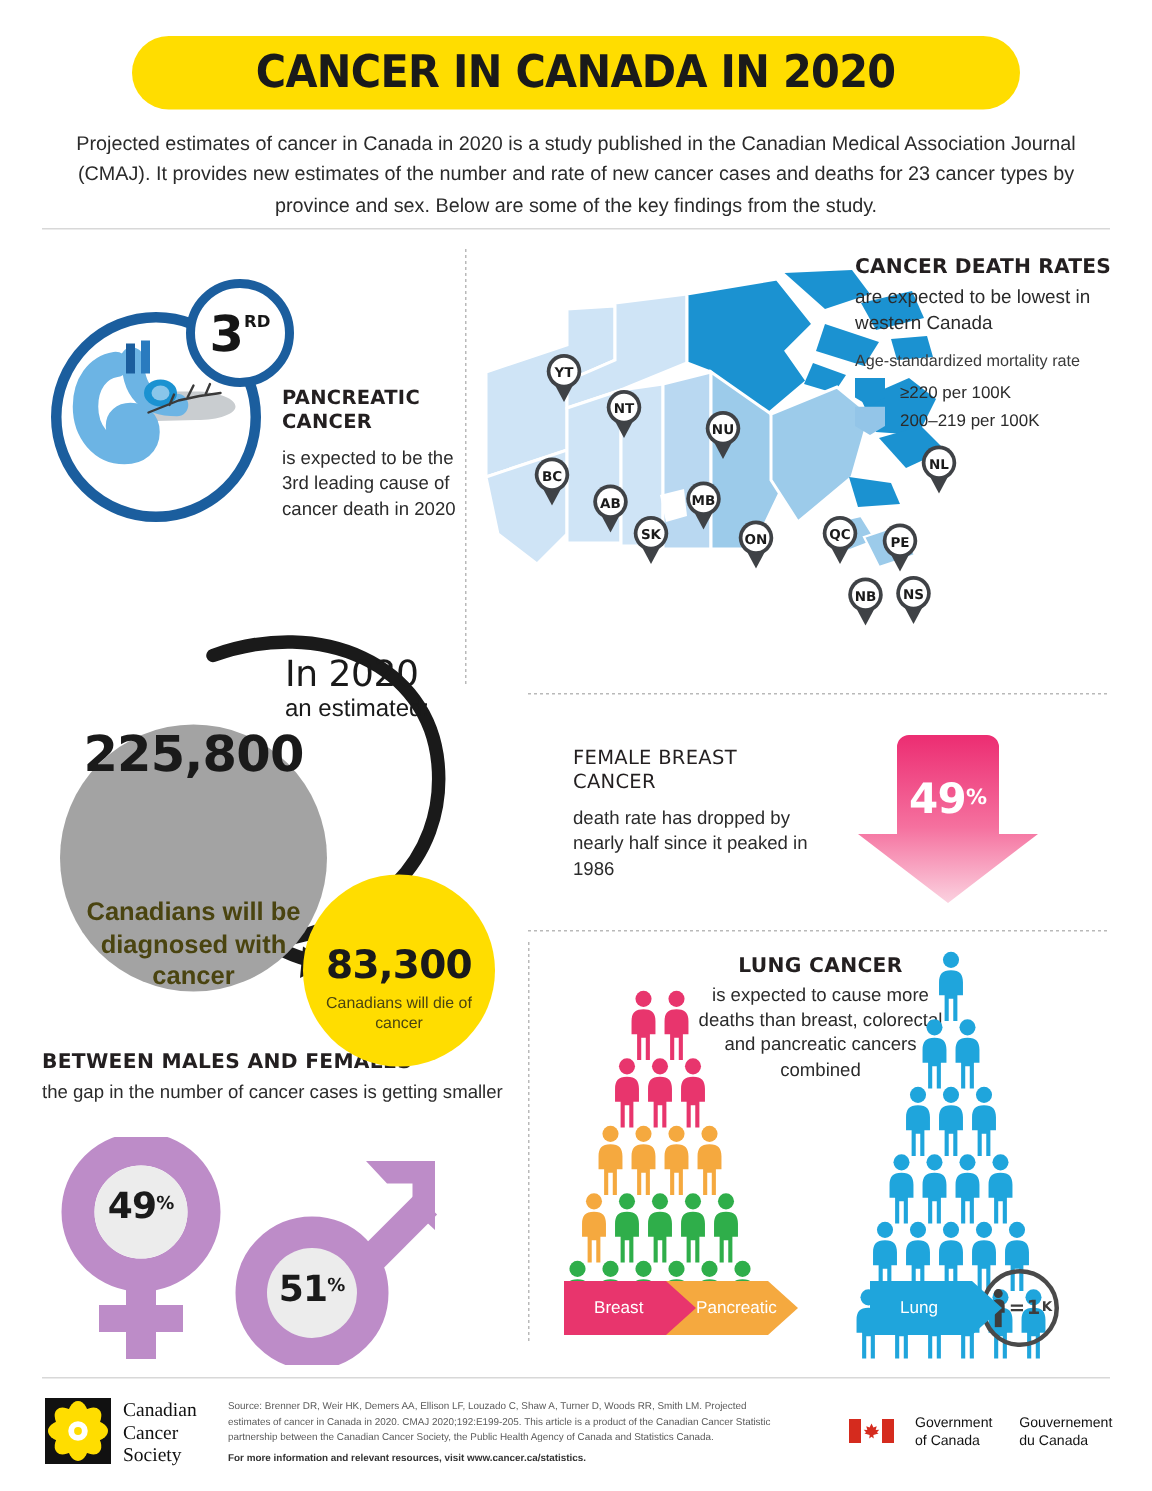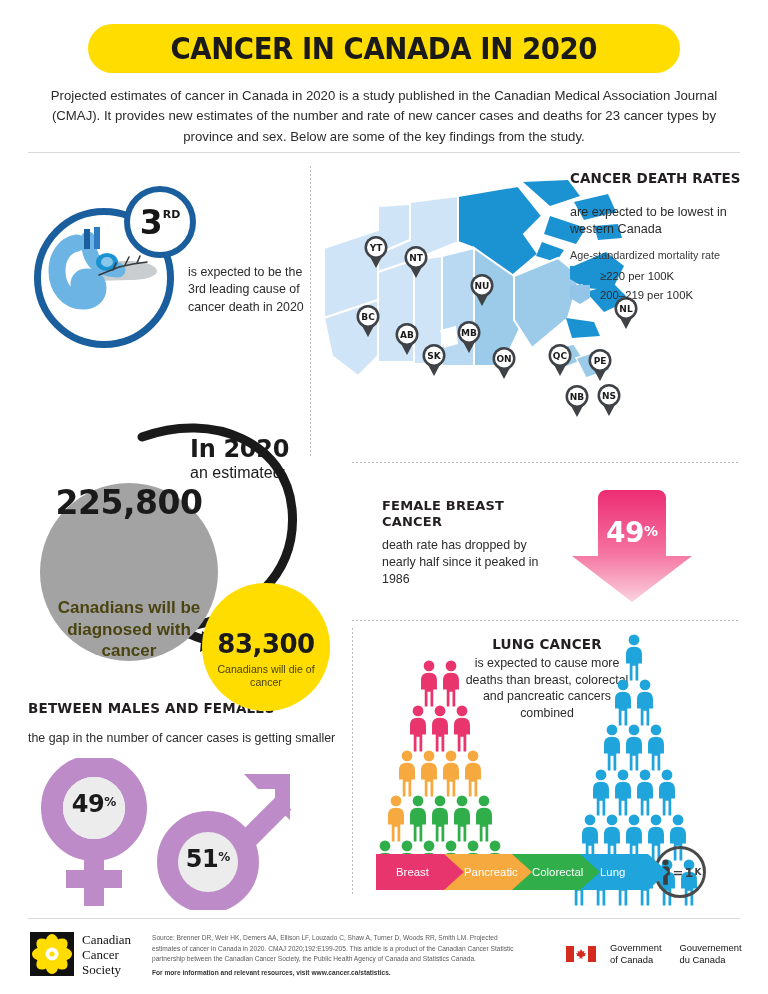--- a/index.html
+++ b/index.html
@@ -84,21 +84,21 @@
   .panc-text { position: absolute; left: 160px; top: 80px; width: 130px; }
   .panc-text .h { font-size: 13px; font-weight: 800; line-height: 1.25; letter-spacing: .2px;
                   font-family: "DejaVu Sans", sans-serif; }
   .panc-text .b { font-size: 12.4px; line-height: 1.4; margin-top: 6px; color: #2b2b2b; }
 
   
   .map-wrap { position: absolute; left: 318px; top: 180px; width: 280px; height: 275px; }
   .map-legend { position: absolute; left: 570px; top: 170px; width: 180px; }
   .ml-h { font-size: 13.5px; font-weight: 800; letter-spacing: .1px;
           font-family: "DejaVu Sans", sans-serif; }
-  .ml-s { font-size: 12.6px; line-height: 1.33; margin-top: 18px; color: #2b2b2b; }
+  .ml-s { font-size: 12.6px; line-height: 1.33; margin-top: 4px; color: #2b2b2b; }
   .ml-cap { font-size: 10.8px; margin-top: 12px; color: #3a3a3a; }
   .legend-rows { position: relative; margin-top: 5px; }
   .lrow { display: flex; align-items: center; height: 19px; }
   .chev { width: 20px; height: 19px; flex: 0 0 20px; }
   .lrow .lbl { font-size: 11.3px; margin-left: 10px; color: #2b2b2b; }
 
   
   .est-wrap { position: absolute; left: 24px; top: 405px; width: 320px; height: 265px; }
   .circ-big {
     position: absolute; left: 16px; top: 78px; width: 178px; height: 178px;
@@ -114,46 +114,46 @@
     position: absolute; left: 178px; top: 178px; width: 128px; height: 128px;
     background: #ffdd00; border-radius: 50%;
     display: flex; flex-direction: column; align-items: center; justify-content: center;
     z-index: 2;
   }
   .circ-small .n { font-size: 26px; font-weight: 800; letter-spacing: -.5px; color: #1a1a1a;
                    font-family: "DejaVu Sans", sans-serif; margin-top: 24px; }
   .circ-small .c { font-size: 10.6px; line-height: 1.25; text-align: center; margin-top: 4px;
                    color: #4a4410; }
   .est-txt { position: absolute; left: 166px; top: 30px; width: 150px; z-index: 3; }
-  .est-txt .a { font-size: 24px; font-weight: 700; letter-spacing: -.3px; color: #1a1a1a;
+  .est-txt .a { font-size: 24px; font-weight: 400; letter-spacing: -.3px; color: #1a1a1a;
                 font-family: "DejaVu Sans", sans-serif; }
   .est-txt .b { font-size: 16px; color: #1a1a1a; margin-top: 1px; }
   .ring-svg { position: absolute; left: 0; top: 0; width: 320px; height: 265px; z-index: 1; }
 
   
   .breast-wrap { position: absolute; left: 352px; top: 480px; width: 390px; height: 130px; }
   .breast-txt { position: absolute; left: 30px; top: 18px; width: 160px; }
-  .breast-txt .h { font-size: 13px; font-weight: 700; line-height: 1.25; letter-spacing: .2px;
+  .breast-txt .h { font-size: 13px; font-weight: 400; line-height: 1.25; letter-spacing: .2px;
                    font-family: "DejaVu Sans", sans-serif; }
   .breast-txt .b { font-size: 12.4px; line-height: 1.4; margin-top: 6px; color: #2b2b2b; }
   .arrow-wrap { position: absolute; left: 210px; top: 2px; width: 140px; height: 125px; }
   .arrow-pct {
     position: absolute; left: 0; top: 34px; width: 140px; text-align: center;
     color: #fff; z-index: 3; pointer-events: none;
   }
   .arrow-pct .v { font-size: 28px; font-weight: 800; letter-spacing: -.5px;
                   font-family: "DejaVu Sans", sans-serif; }
   .arrow-pct .s { font-size: 14px; font-weight: 800; vertical-align: super;
                   font-family: "DejaVu Sans", sans-serif; }
 
   
   .mf-wrap { position: absolute; left: 28px; top: 700px; width: 310px; height: 210px; }
   .mf-h { font-size: 13.5px; font-weight: 800; letter-spacing: .2px;
           font-family: "DejaVu Sans", sans-serif; }
-  .mf-s { font-size: 12.4px; line-height: 1.4; margin-top: 14px; color: #2b2b2b; }
+  .mf-s { font-size: 12.4px; line-height: 1.4; margin-top: 4px; color: #2b2b2b; }
   .mf-icons { position: absolute; left: 0; top: 58px; width: 310px; height: 150px; }
   .mf-pct { position: absolute; font-weight: 800; color: #1a1a1a;
             font-family: "DejaVu Sans", sans-serif; }
   .mf-pct .v { font-size: 24px; letter-spacing: -.5px; }
   .mf-pct .s { font-size: 12px; vertical-align: super; }
 
   
   .lung-wrap { position: absolute; left: 352px; top: 630px; width: 390px; height: 275px; }
   .lung-txt { position: absolute; left: 110px; top: 6px; width: 170px; text-align: center; }
   .lung-txt .h { font-size: 13.5px; font-weight: 800; letter-spacing: .2px;
@@ -225,20 +225,21 @@
         <ellipse cx="66" cy="47" rx="11" ry="9" fill="#1b92d1"></ellipse>
         <ellipse cx="66" cy="47" rx="6" ry="5" fill="#8ac6ea"></ellipse>
         <path d="M58 60 L78 52 M78 52 L92 49 M92 49 L106 47 M84 50 L88 42 M96 48 L99 41 M72 55 L75 48" fill="none" stroke="#3a3a3a" stroke-width="1.6" stroke-linecap="round"></path>
       </svg>
     </div>
     <div class="badge-3rd">
       <span class="num">3</span>
       <span class="sup">RD</span>
     </div>
     <div class="panc-text">
+      <div class="h">PANCREATIC CANCER</div>
       <div class="b">is expected to be the 3rd leading cause of cancer death in 2020</div>
     </div>
   </div>
 
   <div class="map-wrap">
     <svg width="320" height="250" viewBox="0 0 320 250">
       <g>
         <path d="M6 108 L6 68 L60 50 L60 26 L92 24 L92 60 L60 74 L60 120 L6 138 Z" fill="#cfe4f6" stroke="#fff" stroke-width="2"></path>
         <path d="M6 138 L60 120 L60 176 L40 196 L14 176 Z" fill="#cfe4f6" stroke="#fff" stroke-width="2"></path>
         <path d="M60 74 L92 60 L92 22 L140 16 L140 62 L96 80 L60 92 Z" fill="#cfe4f6" stroke="#fff" stroke-width="2"></path>
@@ -261,21 +262,21 @@
         <path d="M122 150 L138 146 L140 164 L126 168 Z" fill="#fff"></path>
       </g>
     </svg>
     <div id="map-pins">
         <div style="position: absolute; left: 44px; top: 55px; width: 28px; height: 34px;"><svg width="28" height="34" viewBox="0 0 28 34">
             <path d="M14 33 L6.5 19 h15 z" fill="#3f4246"></path>
             <circle cx="14" cy="12.5" r="11.5" fill="#3f4246"></circle>
             <circle cx="14" cy="12.5" r="9" fill="#fff"></circle>
             <text x="14" y="16.4" text-anchor="middle" font-family="DejaVu Sans, sans-serif" font-size="9" font-weight="bold" fill="#1a1a1a">YT</text>
           </svg></div>
-        <div style="position: absolute; left: 84px; top: 65px; width: 28px; height: 34px;"><svg width="28" height="34" viewBox="0 0 28 34">
+        <div style="position: absolute; left: 84px; top: 79px; width: 28px; height: 34px;"><svg width="28" height="34" viewBox="0 0 28 34">
             <path d="M14 33 L6.5 19 h15 z" fill="#3f4246"></path>
             <circle cx="14" cy="12.5" r="11.5" fill="#3f4246"></circle>
             <circle cx="14" cy="12.5" r="9" fill="#fff"></circle>
             <text x="14" y="16.4" text-anchor="middle" font-family="DejaVu Sans, sans-serif" font-size="9" font-weight="bold" fill="#1a1a1a">NT</text>
           </svg></div>
         <div style="position: absolute; left: 150px; top: 93px; width: 28px; height: 34px;"><svg width="28" height="34" viewBox="0 0 28 34">
             <path d="M14 33 L6.5 19 h15 z" fill="#3f4246"></path>
             <circle cx="14" cy="12.5" r="11.5" fill="#3f4246"></circle>
             <circle cx="14" cy="12.5" r="9" fill="#fff"></circle>
             <text x="14" y="16.4" text-anchor="middle" font-family="DejaVu Sans, sans-serif" font-size="9" font-weight="bold" fill="#1a1a1a">NU</text>
@@ -633,26 +634,20 @@
             <path d="M0 0 h68 l20 18 l-20 18 H0 z" fill="#e8356d"></path>
           </svg>
           <span class="cl">Breast</span>
         </div>
         <div class="cat-seg" style="left: 68px; width: 88px; z-index: 9;">
           <svg width="88" height="36" viewBox="0 0 88 36" style="position:absolute;left:0;top:0">
             <path d="M0 0 h68 l20 18 l-20 18 H0 z" fill="#f5a93f"></path>
           </svg>
           <span class="cl">Pancreatic</span>
         </div>
-        <div class="cat-seg" style="left: 136px; width: 88px; z-index: 8;">
-          <svg width="88" height="36" viewBox="0 0 88 36" style="position:absolute;left:0;top:0">
-            <path d="M0 0 h68 l20 18 l-20 18 H0 z" fill="#2fae4a"></path>
-          </svg>
-          <span class="cl">Colorectal</span>
-        </div>
         <div class="cat-seg" style="left: 204px; width: 88px; z-index: 7;">
           <svg width="88" height="36" viewBox="0 0 88 36" style="position:absolute;left:0;top:0">
             <path d="M0 0 h68 l20 18 l-20 18 H0 z" fill="#1fa5dc"></path>
           </svg>
           <span class="cl">Lung</span>
         </div>
       </div>
     <div class="keyc">
       <svg width="13" height="26" viewBox="0 0 16 34">
         <circle cx="8" cy="4.4" r="3.9" fill="#3d3d3d"></circle>

